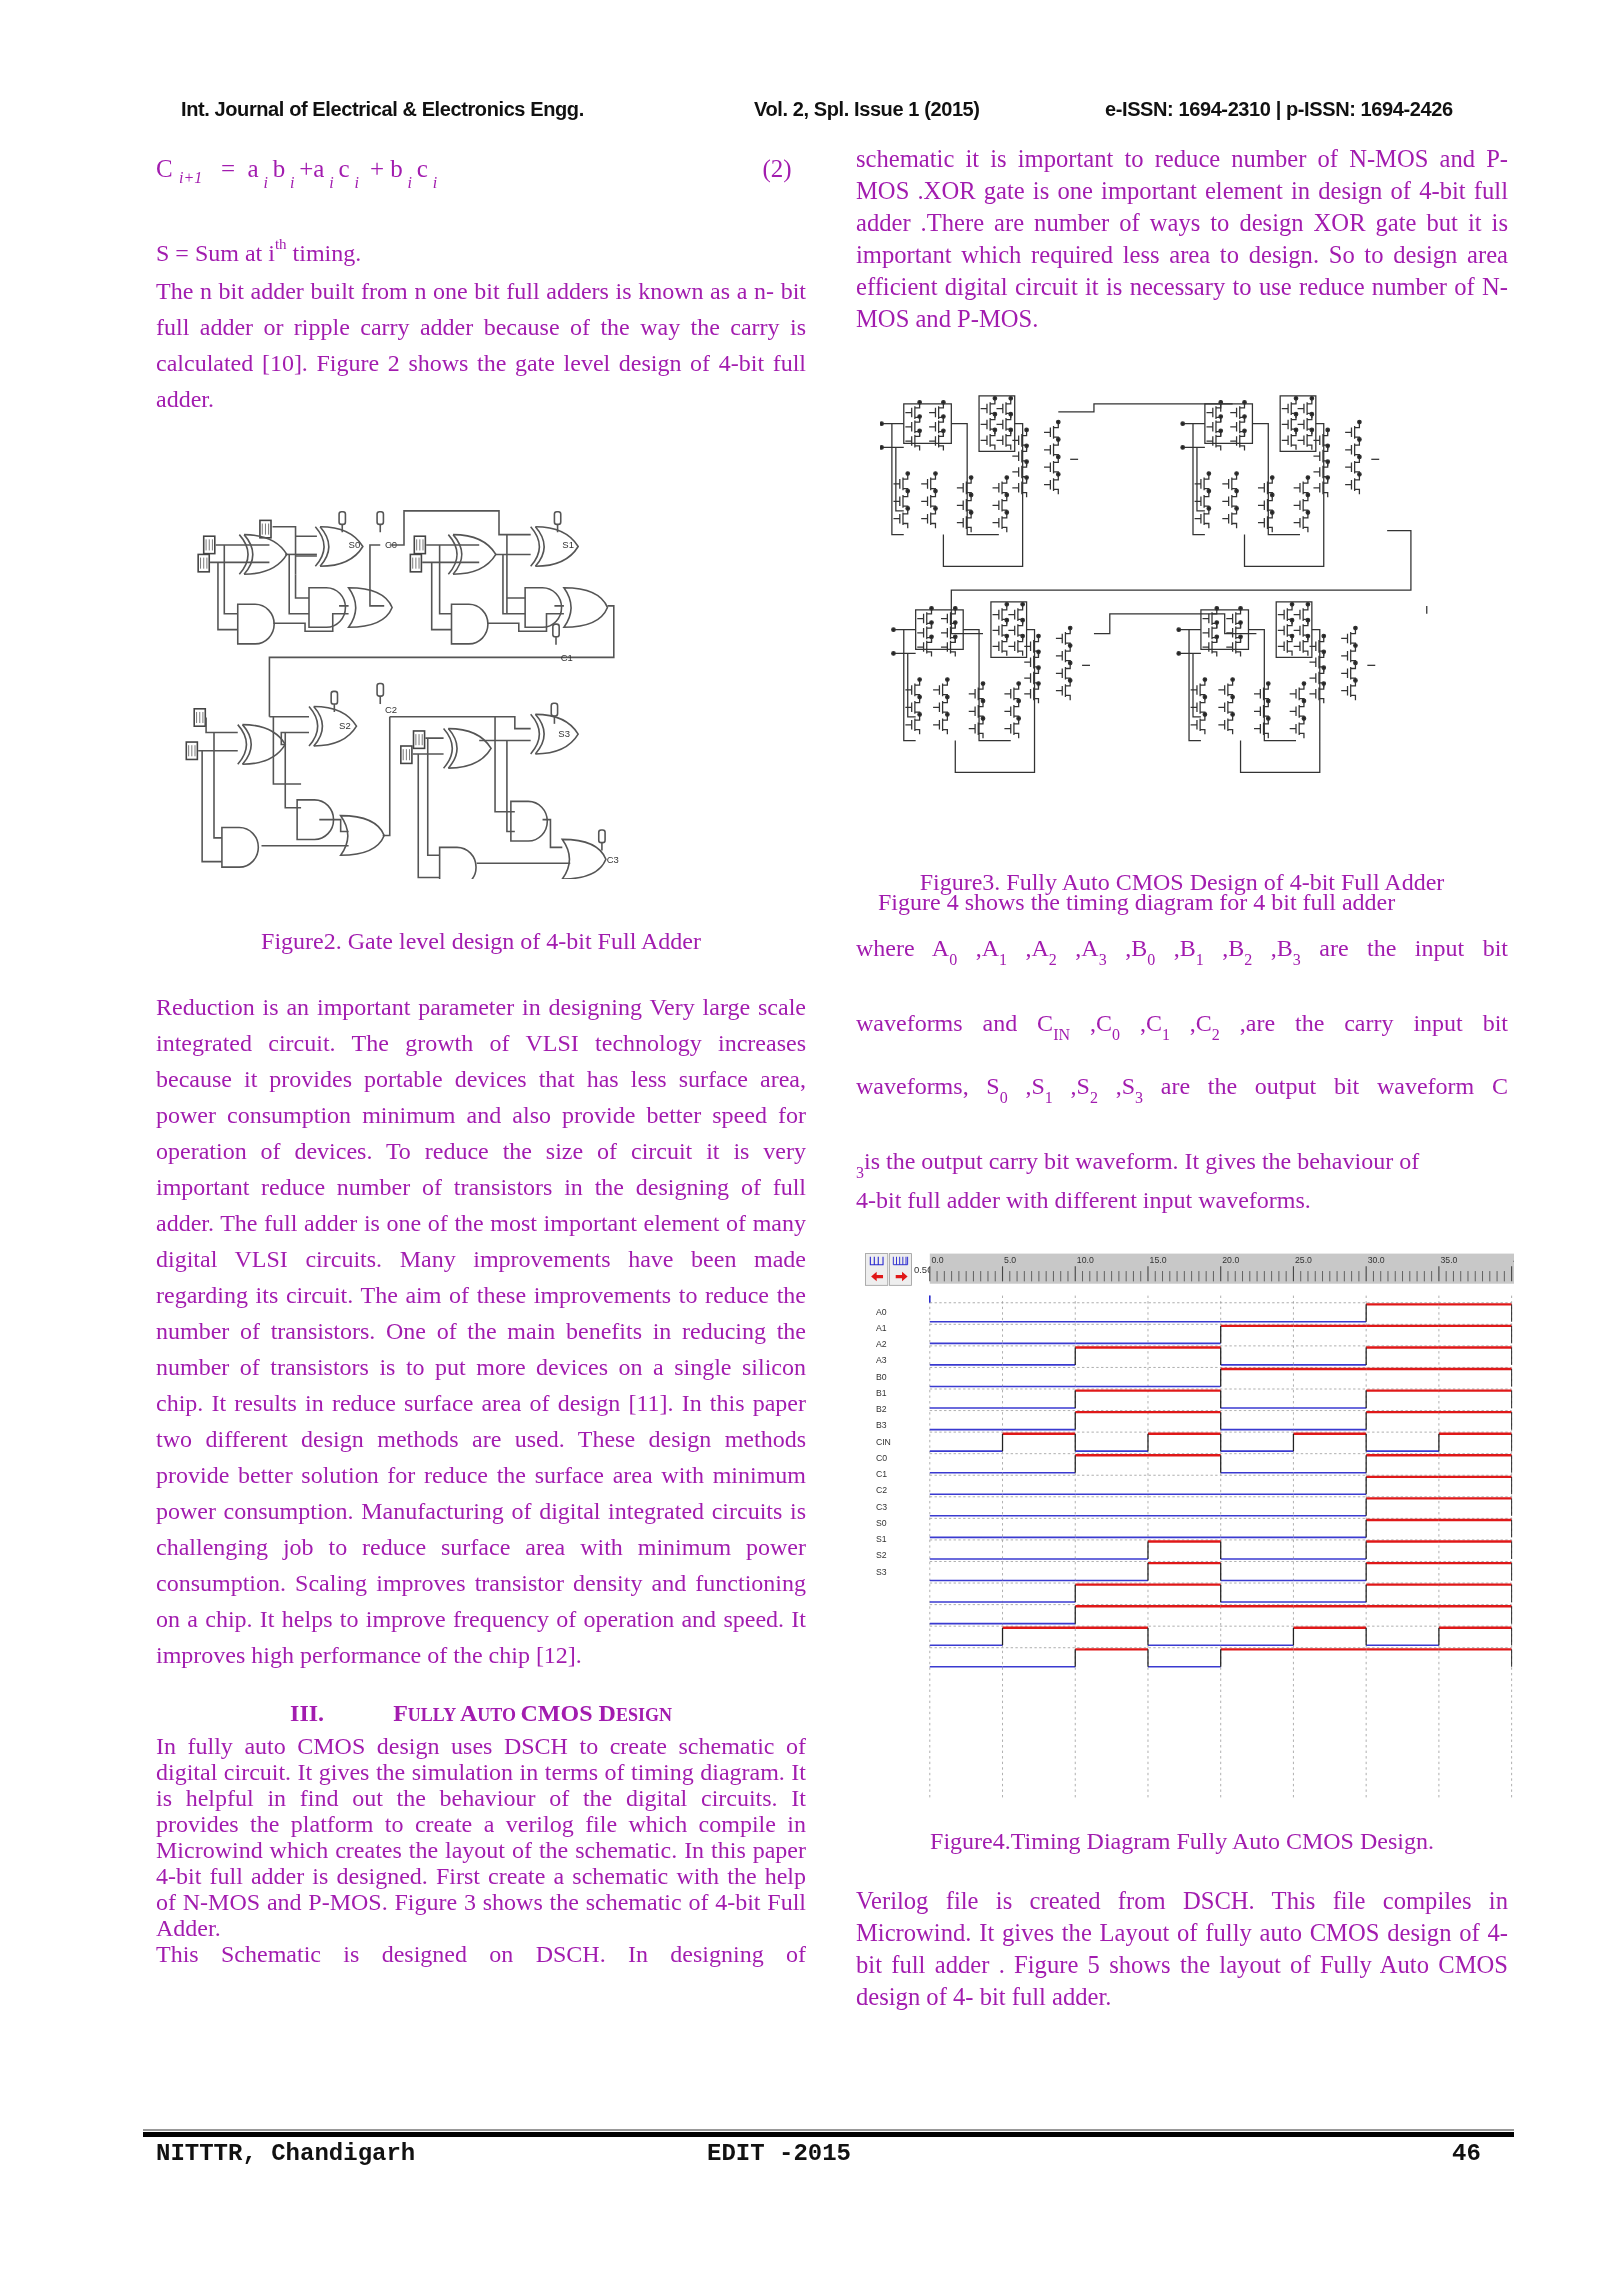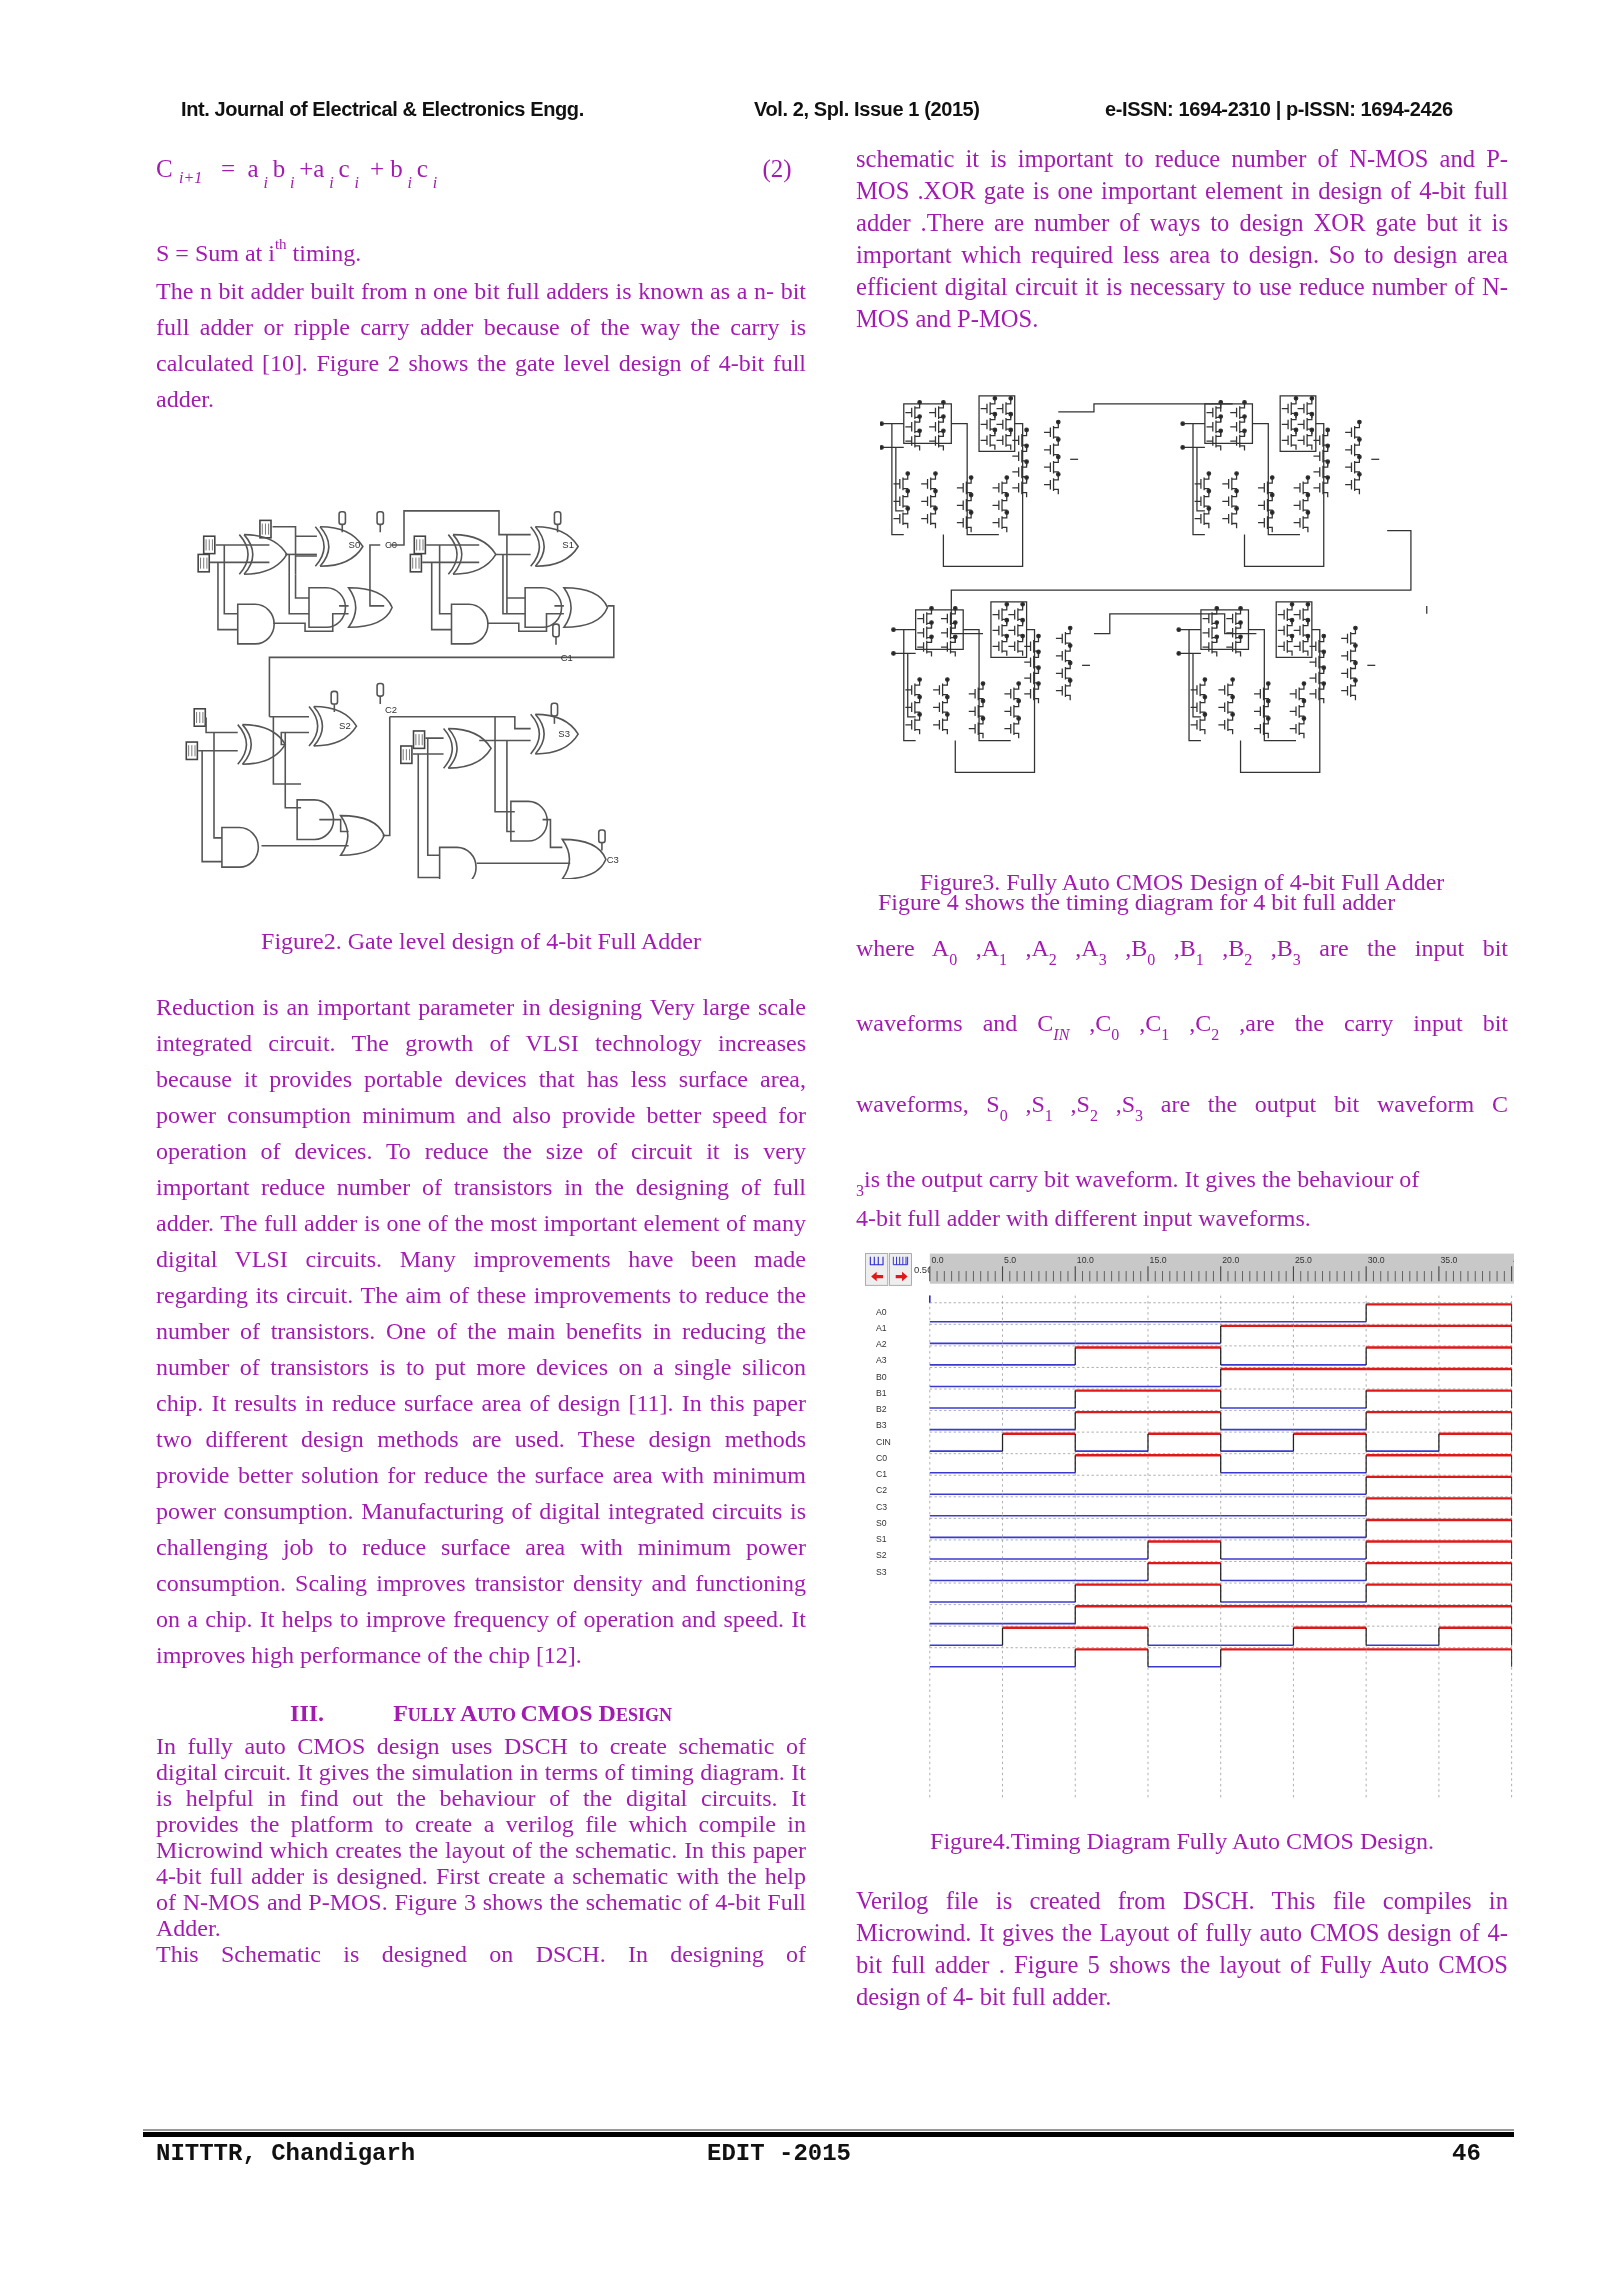--- a/index.html
+++ b/index.html
@@ -448,22 +448,22 @@
       <path d="M640,190 h30 v75 H90 v55 h40"></path>
       <path d="M270,320 h20 v-25 h145 v25 h40"></path>
       <path d="M690,295 v-10"></path>
     </svg>
 </div>
 <div class="col caption" style="left:856px; top:864px; width:652px;">Figure3. Fully Auto CMOS Design of 4-bit Full Adder</div>
 
 <div class="col" style="left:856px; top:884px; width:652px; line-height:36px;">
   <p style="text-indent:22px">Figure 4 shows the timing diagram for 4 bit full adder</p>
   <p style="margin-top:9.5px; text-align-last:justify;" id="line2">where A<span class="sub2">0</span> ,A<span class="sub2">1</span> ,A<span class="sub2">2</span> ,A<span class="sub2">3</span> ,B<span class="sub2">0</span> ,B<span class="sub2">1</span> ,B<span class="sub2">2</span> ,B<span class="sub2">3</span> are the input bit</p>
-  <p style="margin-top:36px; text-align-last:justify;" id="line3">waveforms and C<span class="sub2" style="font-style:italic">IN</span> ,C<span class="sub2">0</span> ,C<span class="sub2">1</span> ,C<span class="sub2">2</span> ,are the carry input bit</p>
-  <p style="margin-top:42px; text-align-last:justify;" id="line4">waveforms, S<span class="sub2">0</span> ,S<span class="sub2">1</span> ,S<span class="sub2">2</span> ,S<span class="sub2">3</span> are the output bit waveform C</p>
+  <p style="margin-top:36px; text-align-last:justify;" id="line3">waveforms and C<span class="sub2" style="">IN</span> ,C<span class="sub2">0</span> ,C<span class="sub2">1</span> ,C<span class="sub2">2</span> ,are the carry input bit</p>
+  <p style="margin-top:24px; text-align-last:justify;" id="line4">waveforms, S<span class="sub2">0</span> ,S<span class="sub2">1</span> ,S<span class="sub2">2</span> ,S<span class="sub2">3</span> are the output bit waveform C</p>
   <p style="margin-top:36px;"><span class="sub2">3</span><span>is the output carry bit waveform. It gives the behaviour of</span></p>
   <p>4-bit full adder with different input waveforms.</p>
 </div>
 
 <div class="fig" style="left:864px; top:1252px; width:650px; height:547px;">
   <svg width="650" height="547" viewBox="0 0 820 690" id="timing">
       <rect x="2" y="2" width="28" height="40" fill="#eee" stroke="#999"></rect>
       <rect x="32" y="2" width="28" height="40" fill="#eee" stroke="#999"></rect>
       <path d="M8,6 v10 h16 v-10 M13,6 v10 M18,6 v10" stroke="#2a2ad0" fill="none" stroke-width="1.4"></path>
       <path d="M37,6 v10 h18 v-10 M41,6 v10 M45,6 v10 M49,6 v10 M53,6 v10" stroke="#2a2ad0" fill="none" stroke-width="1.2"></path>

